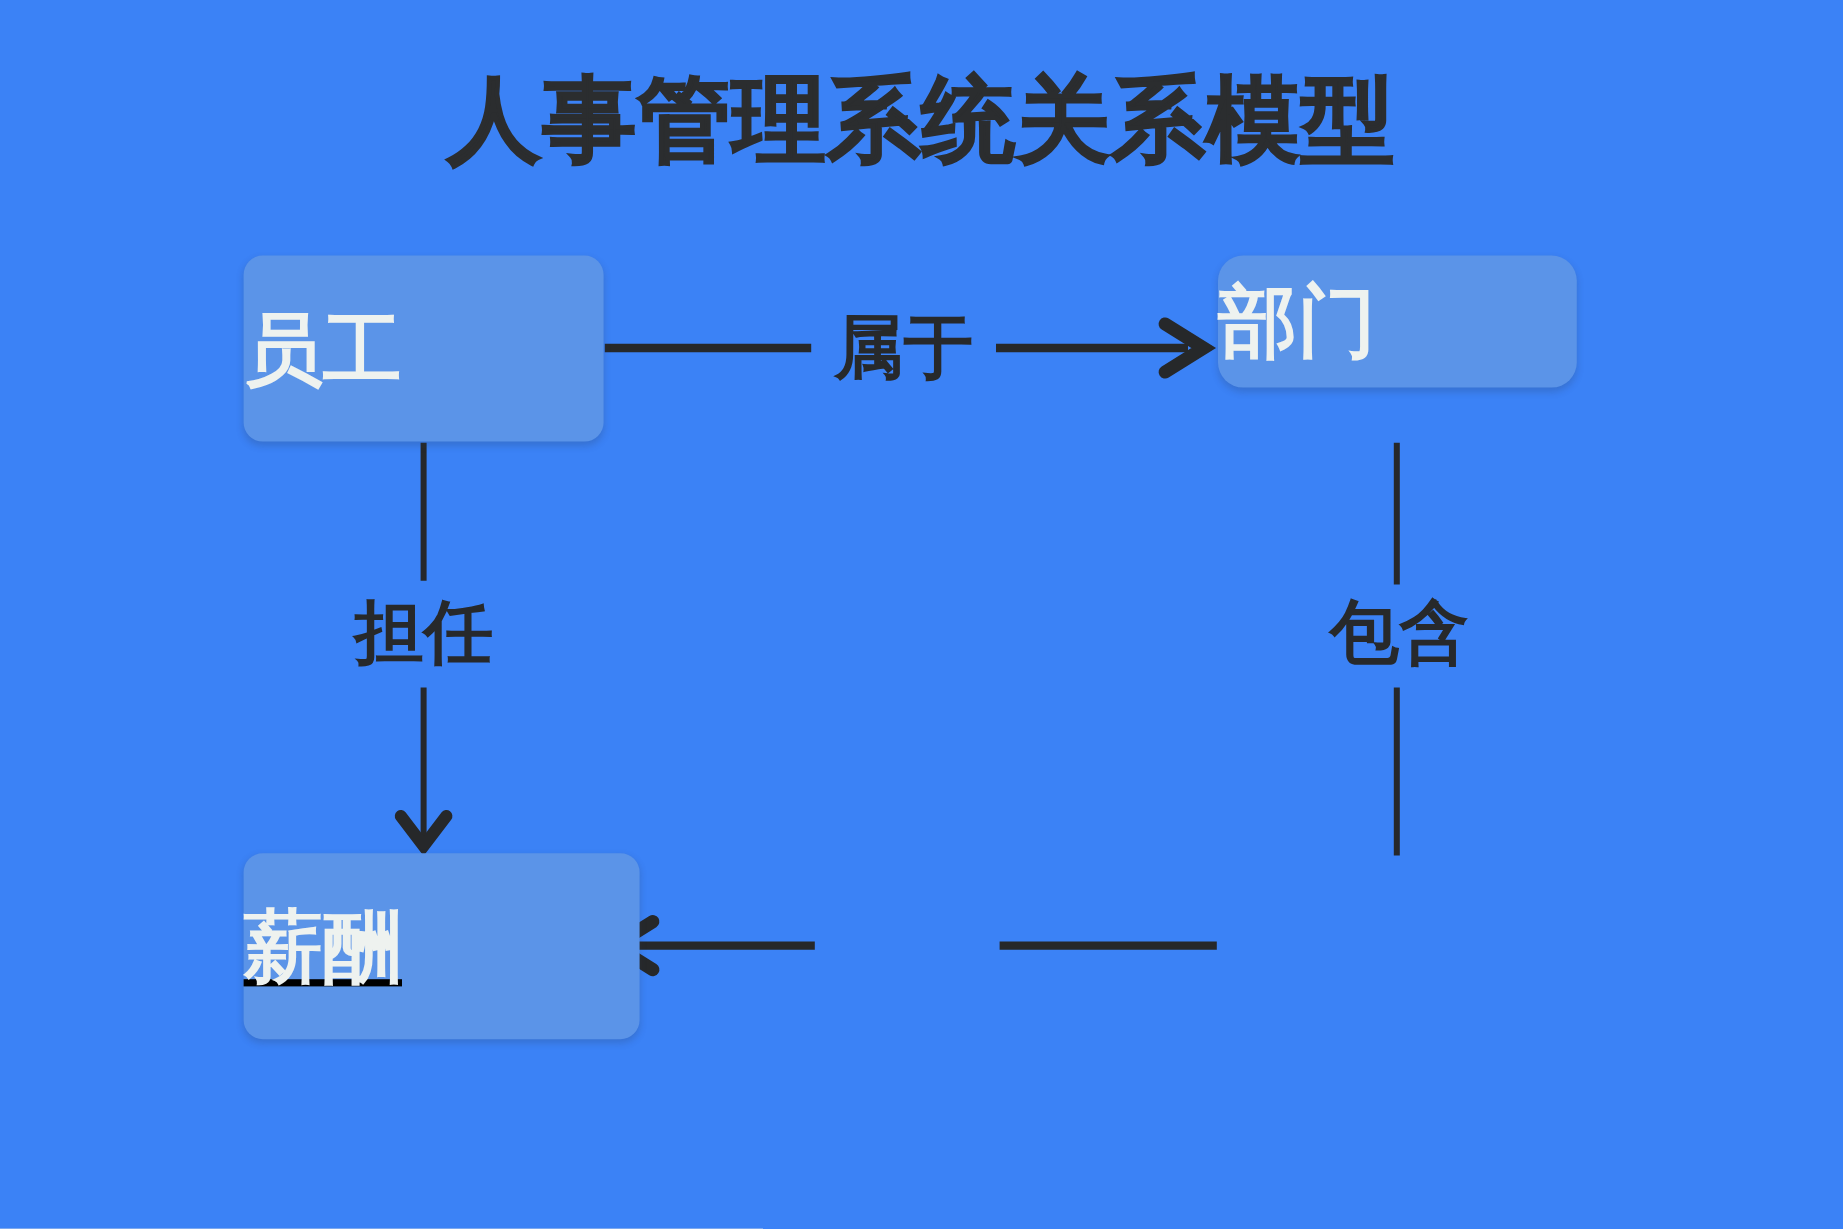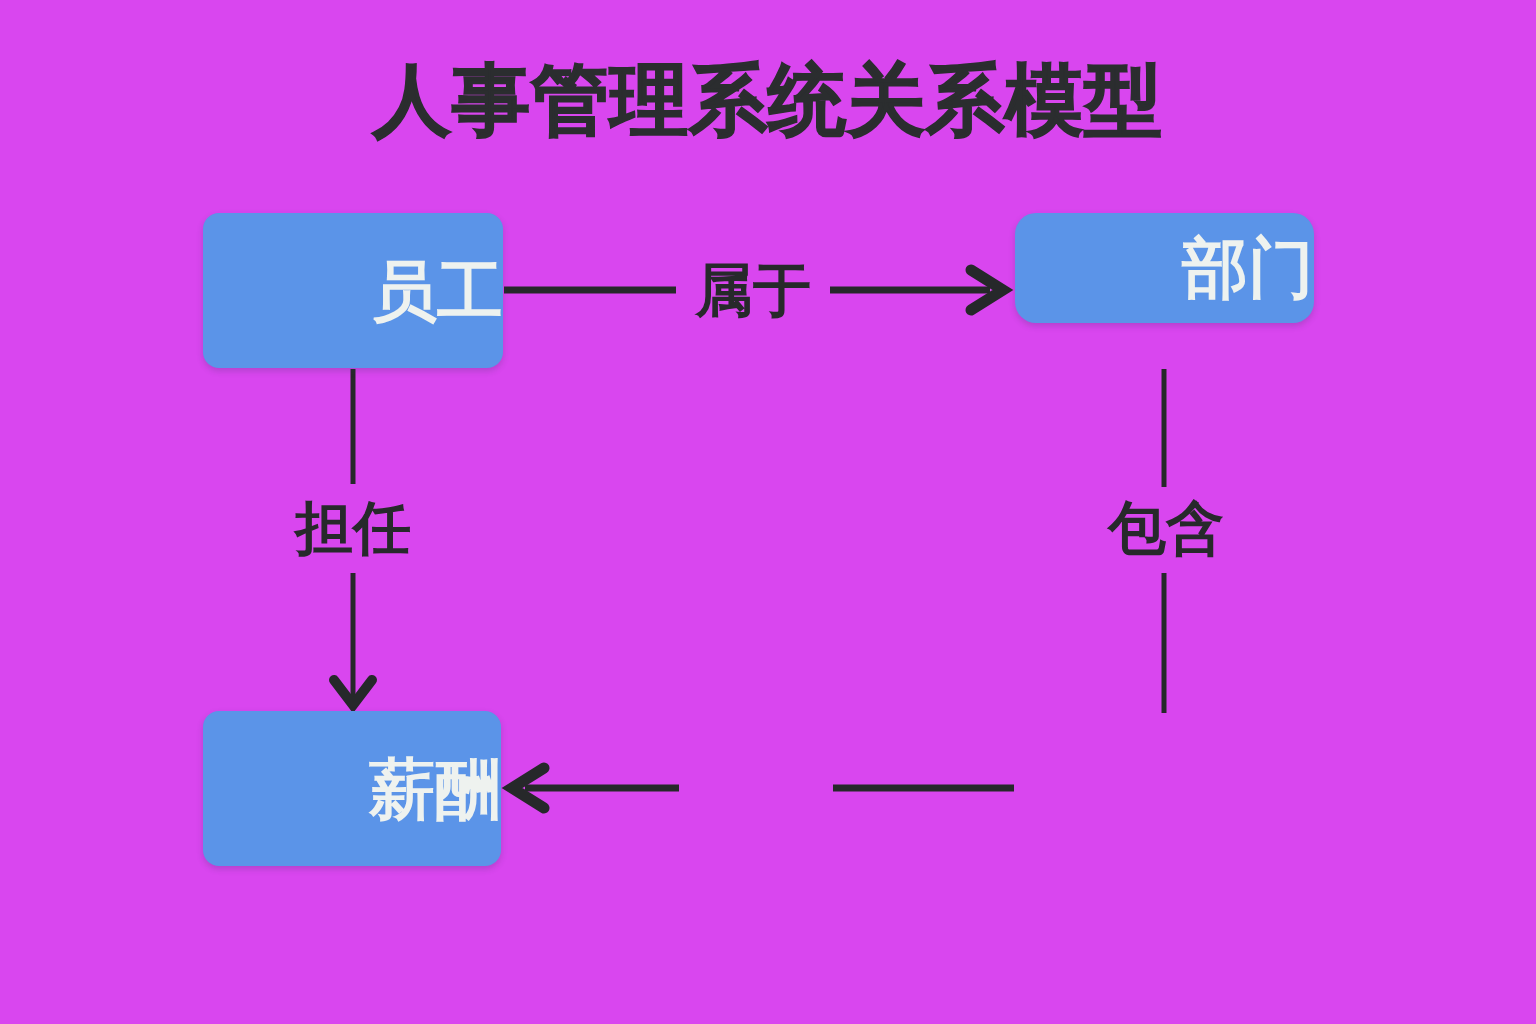--- a/index.html
+++ b/index.html
@@ -5,21 +5,21 @@
   html, body {
     margin: 0;
     padding: 0;
     background: #e8eae6;
     font-family: "Liberation Sans", "DejaVu Sans", sans-serif;
   }
   .stage {
     position: relative;
     width: 1536px;
     height: 1024px;
-    background: #d946ef;
+    background: #3b82f6;
     overflow: hidden;
   }
   .title {
     position: absolute;
     left: 0;
     top: 58px;
     width: 100%;
     margin: 0;
     text-align: center;
     font-size: 78px;
@@ -28,32 +28,32 @@
     letter-spacing: 1px;
     color: #2b2d2f;
     -webkit-text-stroke: 1.5px #2b2d2f;
   }
   .node {
     position: absolute;
     background: #5b94e8;
     border-radius: 16px;
     display: flex;
     align-items: center;
-    justify-content: flex-end;
+    justify-content: flex-start;
     box-shadow: 0 3px 6px rgba(40, 55, 80, 0.22);
   }
   .node span {
     color: #eef2ef;
     font-size: 66px;
     font-weight: 700;
     line-height: 1;
   }
   .node-employee   { left: 203px;  top: 213px; width: 300px; height: 155px; }
   .node-department { left: 1015px; top: 213px; width: 299px; height: 110px; border-radius: 21px; }
-  .node-salary     { left: 203px;  top: 711px; width: 298px; height: 155px; }
+  .node-salary     { left: 203px;  top: 711px; width: 330px; height: 155px; text-decoration: underline; }
   .node-position   { left: 1015px; top: 711px; width: 299px; height: 156px; }
   .connectors {
     position: absolute;
     left: 0;
     top: 0;
     width: 1536px;
     height: 1024px;
     pointer-events: none;
   }
   .edge-label {

